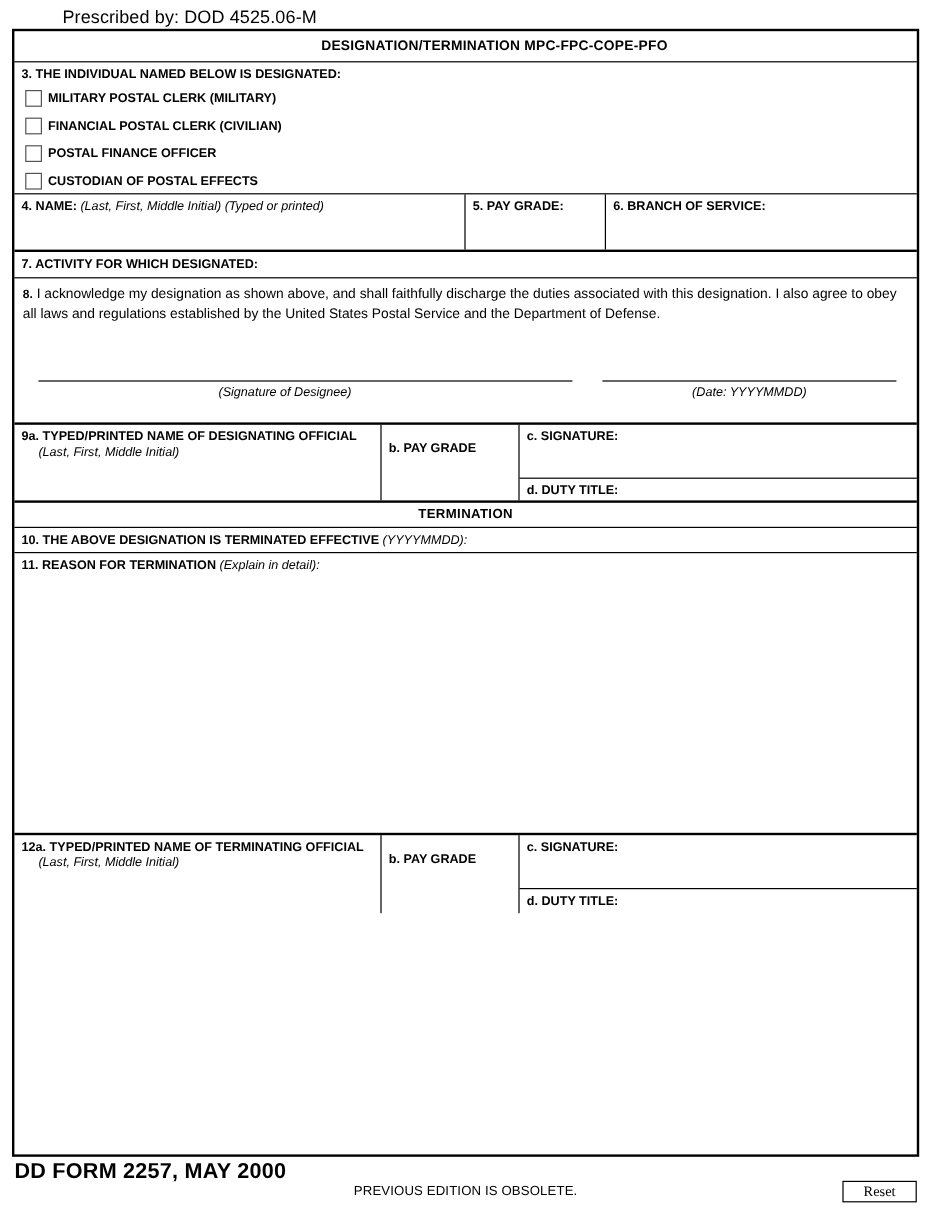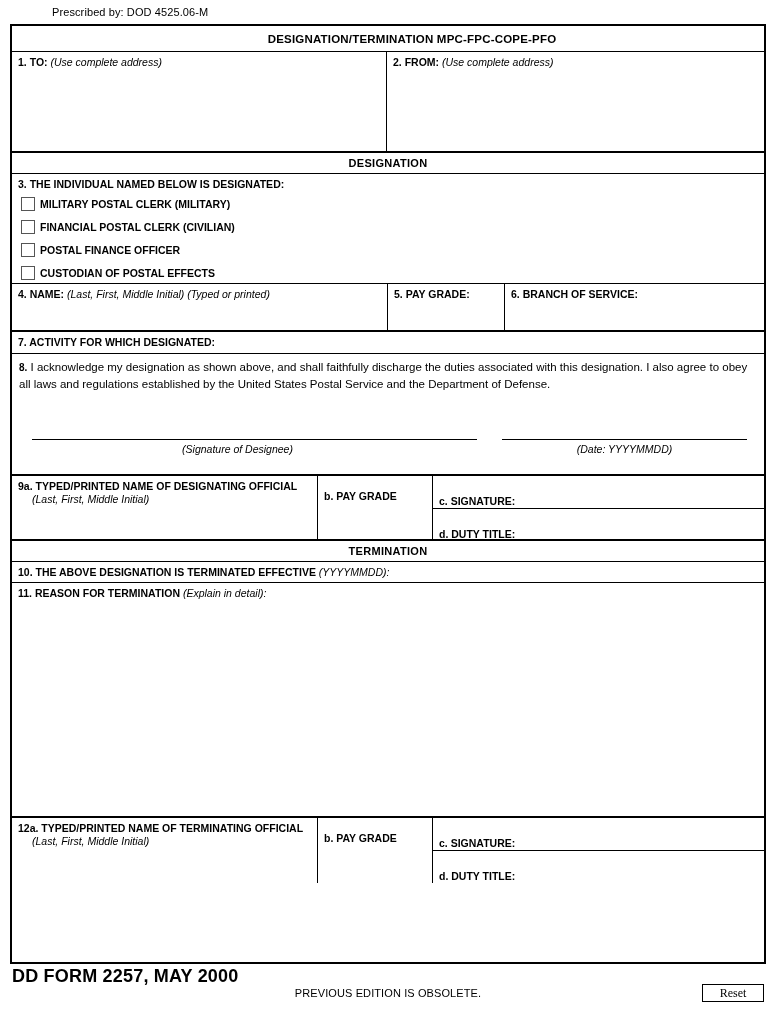--- a/index.html
+++ b/index.html
@@ -20,21 +20,21 @@
     position: relative;
     width: 777px;
     height: 1024px;
   }
 
   
   .prescribed {
     position: absolute;
     left: 11px;
     top: 6px;
-    font-size: 11px;
+    font-size: 15px;
     letter-spacing: 0.1px;
     white-space: nowrap;
     padding-left: 41px;
   }
 
   
   .form-frame {
     position: absolute;
     left: 10px;
     top: 24px;
@@ -201,21 +201,21 @@
     box-sizing: border-box;
     padding: 14px 6px 0 6px;
   }
   .off-block .c3 {
     flex: 1;
     display: flex;
     flex-direction: column;
   }
   .off-block .c3 .sub {
     box-sizing: border-box;
-    padding: 19px 6px 0 6px;
+    padding: 4px 6px 0 6px;
   }
   .off-block .c3 .sub.top {
     height: 45px;
     border-bottom: 1px solid #000;
   }
   .off-block .c3 .sub.bot {
     flex: 1;
   }
   .sub2 {
     font-size: 10.5px;
@@ -289,38 +289,21 @@
 <div class="page">
 
   <div class="prescribed">Prescribed by: DOD 4525.06-M</div>
 
   <div class="form-frame">
 
     <div class="row title-band bb">
       <span class="t">DESIGNATION/TERMINATION MPC-FPC-COPE-PFO</span>
     </div>
 
-    <div class="row tofrom bb2">
-      <div class="cell left">
-        <div class="lbl">
-          <span>1. TO:</span>
-          <span class="it">(Use complete address)</span>
-        </div>
-      </div>
-      <div class="cell right">
-        <div class="lbl">
-          <span>2. FROM:</span>
-          <span class="it">(Use complete address)</span>
-        </div>
-      </div>
-    </div>
-
-    <div class="row sec-band bb">
-      <span class="t">DESIGNATION</span>
-    </div>
+
 
     <div class="row desig-block bb">
       <div class="lbl">3. THE INDIVIDUAL NAMED BELOW IS DESIGNATED:</div>
 
       <div class="chk-row">
         <span class="chkbox"></span>
         <span class="chk-label">MILITARY POSTAL CLERK (MILITARY)</span>
       </div>
       <div class="chk-row">
         <span class="chkbox"></span>

